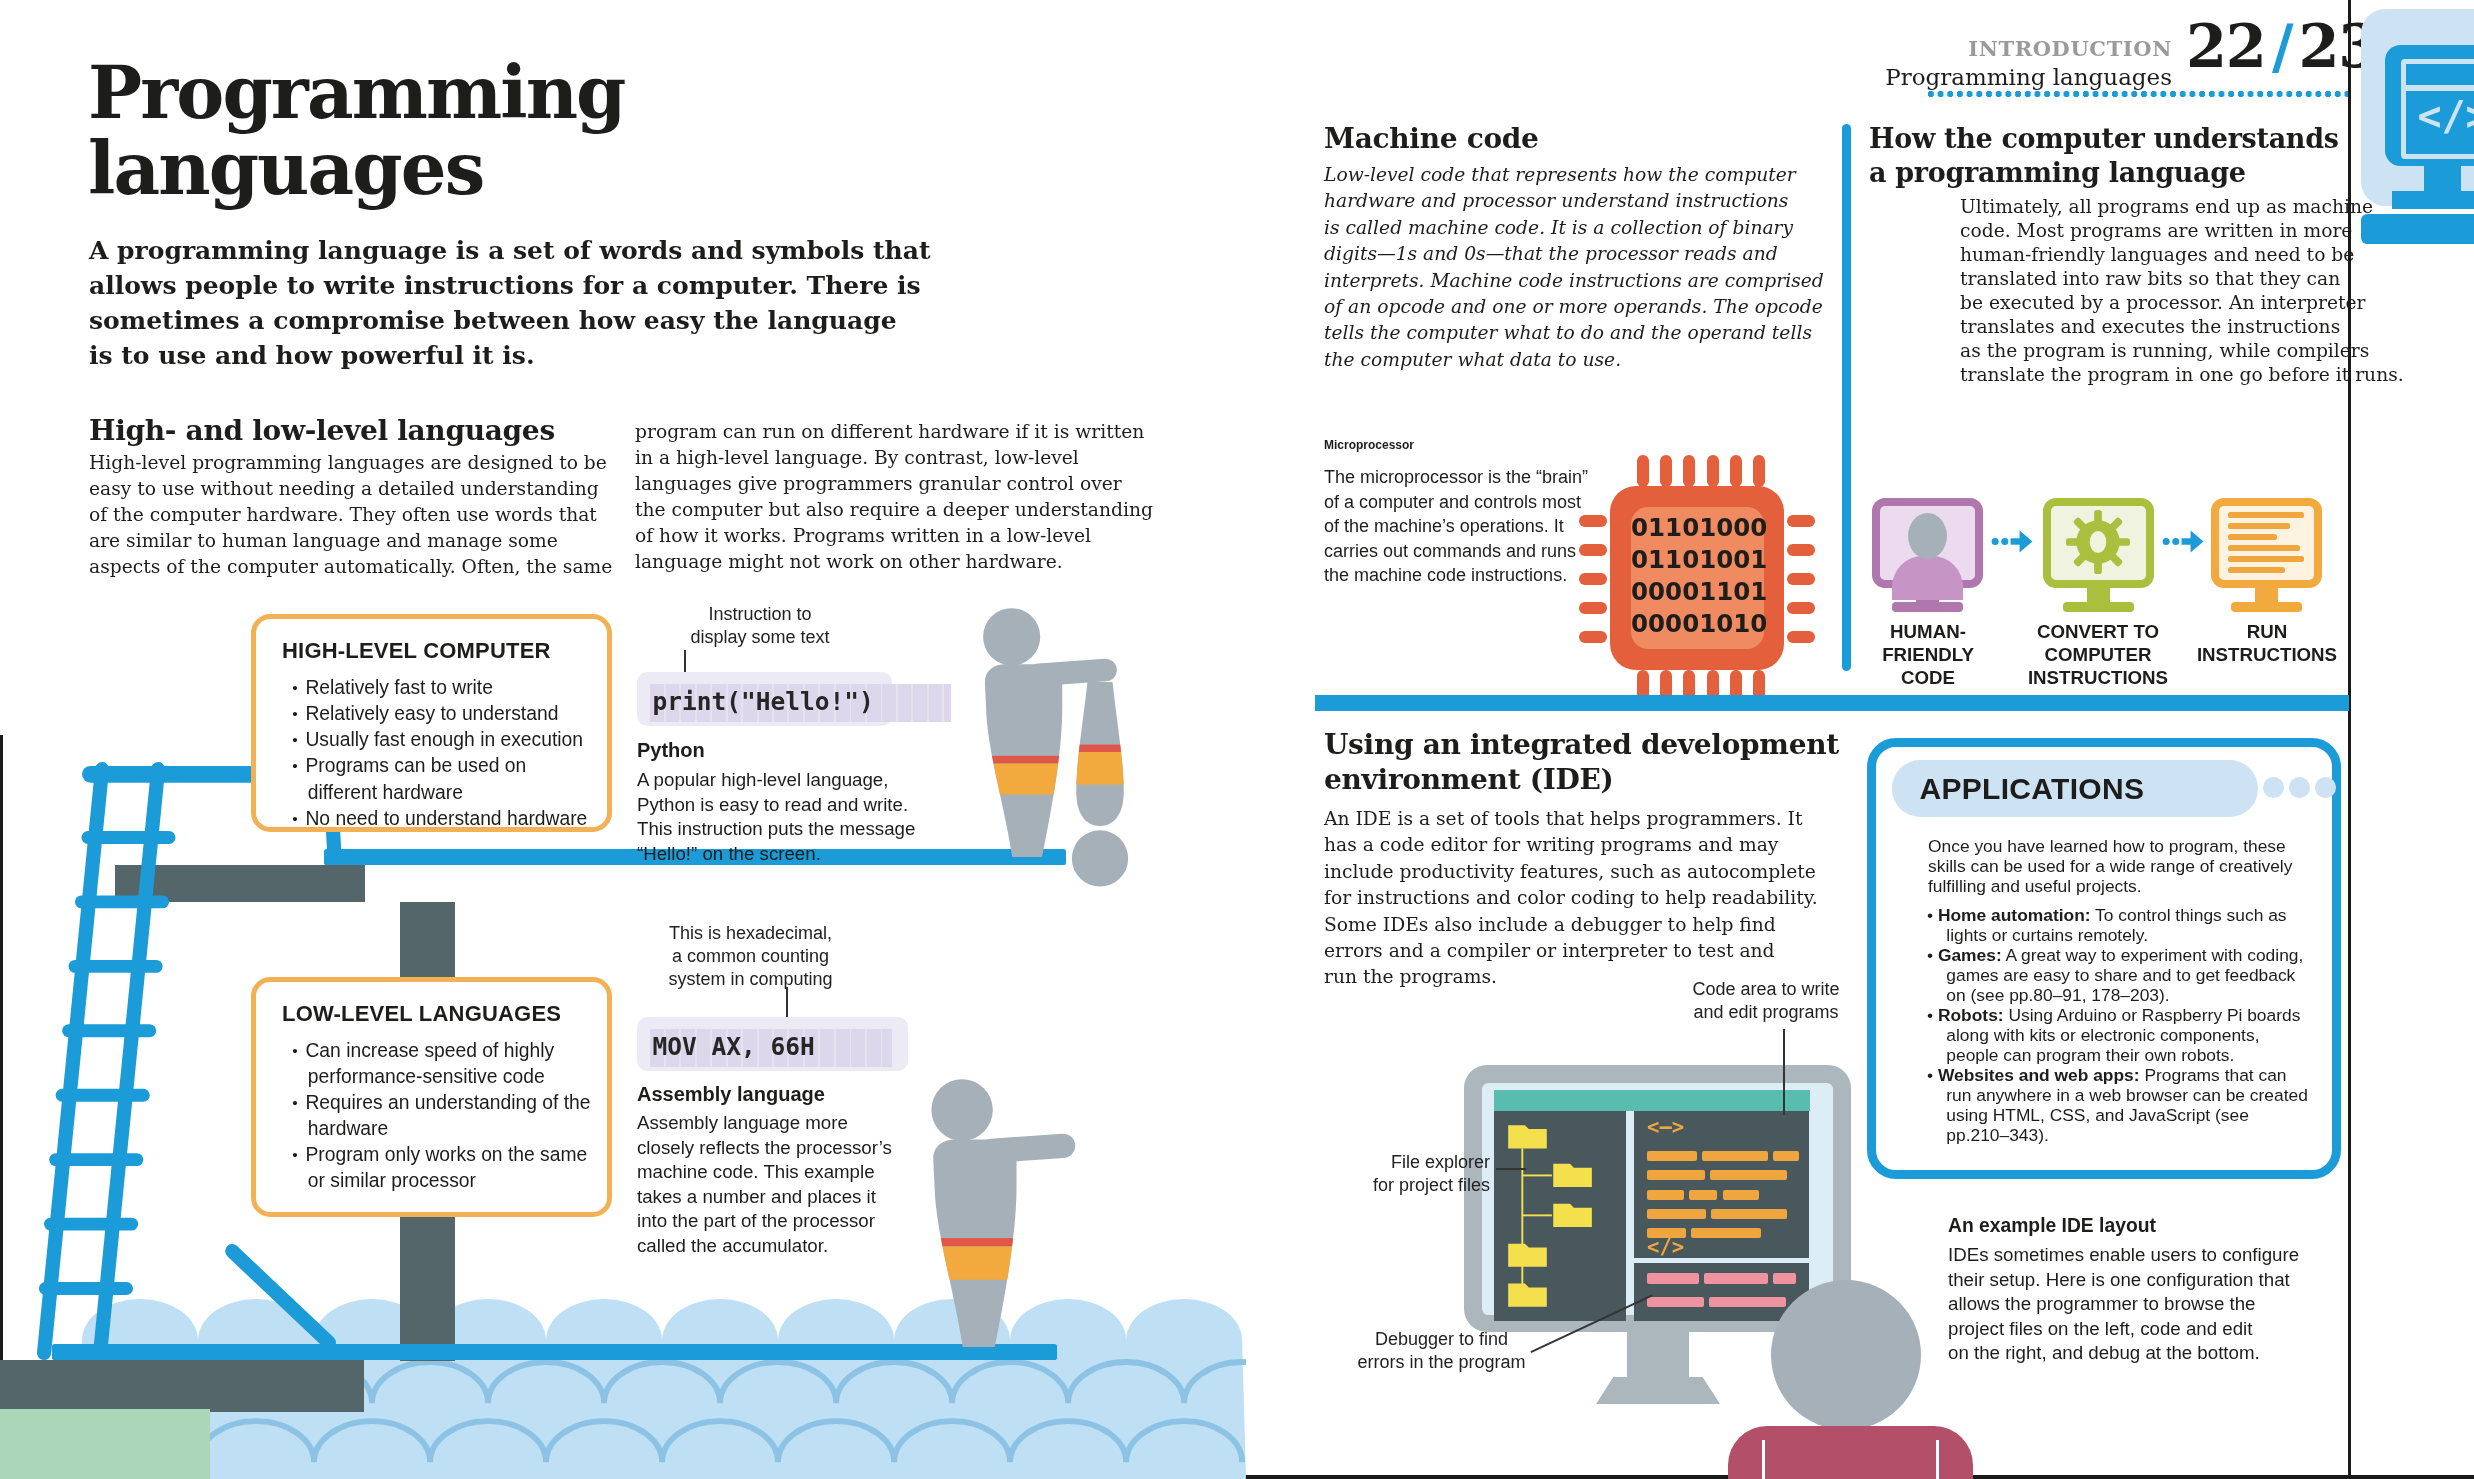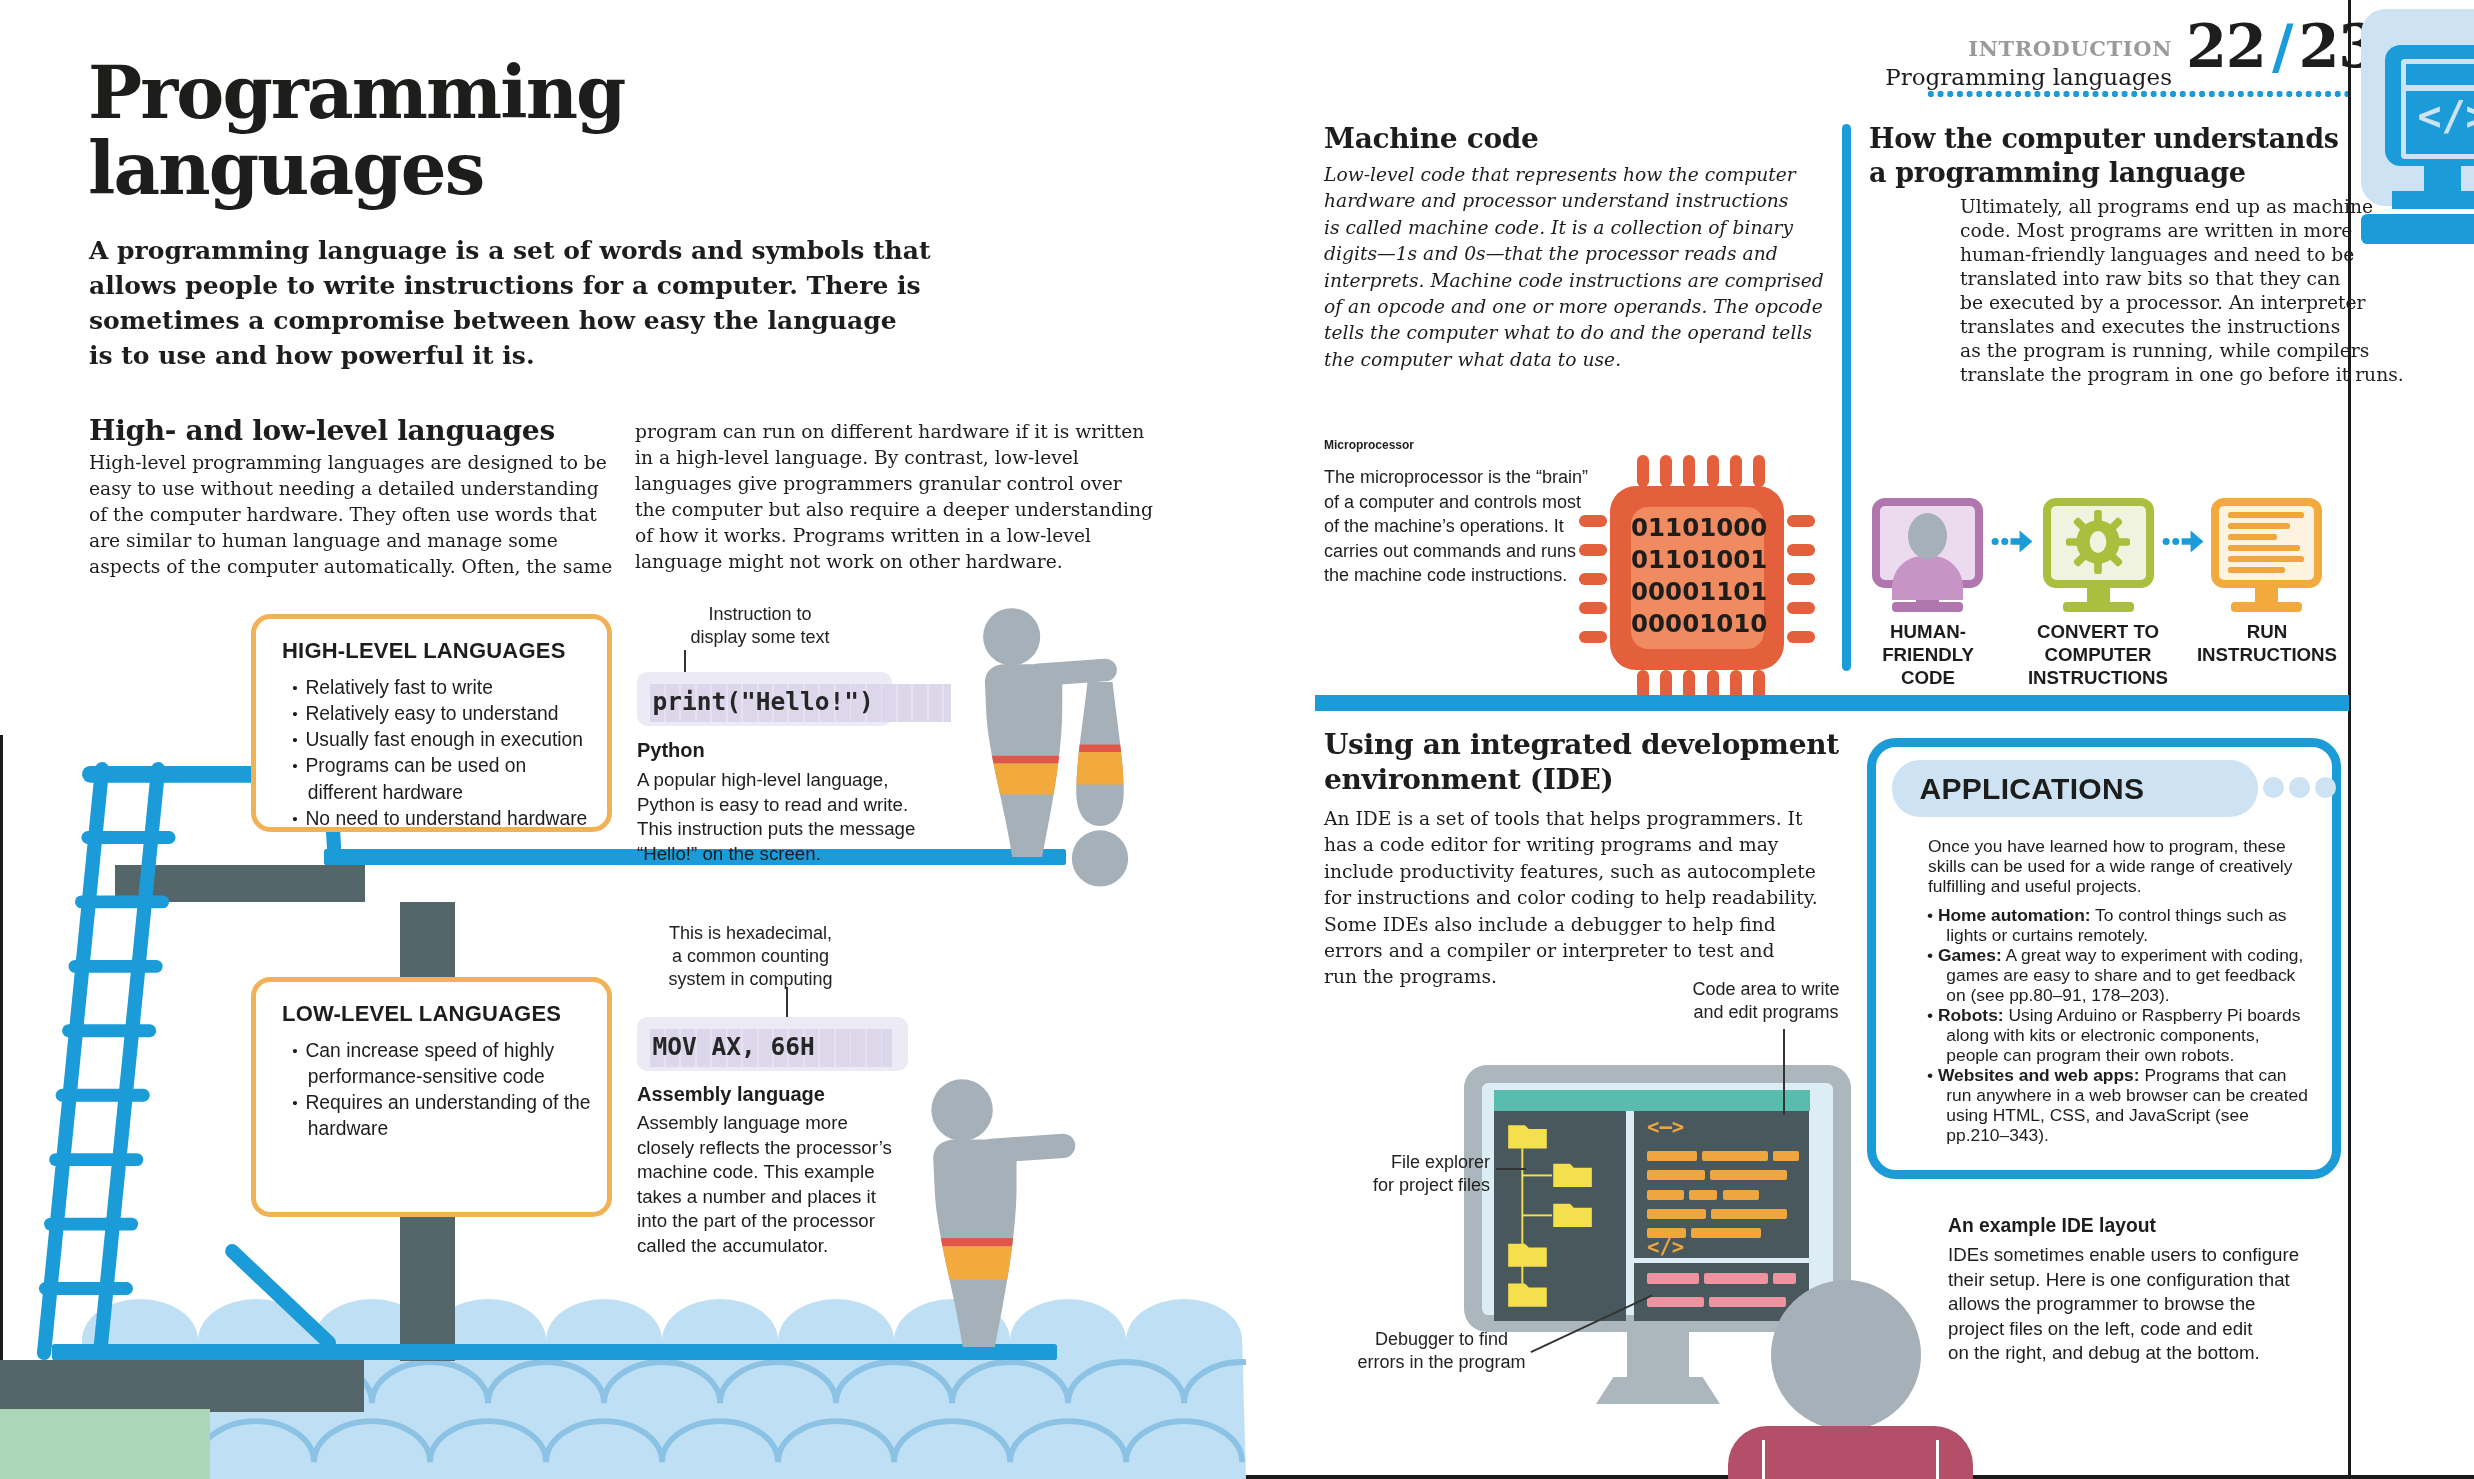--- a/index.html
+++ b/index.html
@@ -141,21 +141,21 @@
       <use href="#fig-stand"></use>
     </svg>
   <svg class="abs" style="left:886px;top:1078px;" width="197" height="269" viewBox="0 0 300 420">
       <use href="#fig-stand"></use>
     </svg>
   <svg class="abs" style="left:1062px;top:682px;" width="76" height="219" viewBox="0 0 120 350">
       <use href="#fig-dive"></use>
     </svg>
 
   <div class="abs sans" style="left:251px;top:614px;width:361px;height:218px;background:#fff;border:5.2px solid #f3b156;border-radius:19.3px;box-sizing:border-box;">
-    <div class="boxtitle" style="margin:19.3px 0 10.3px 26px;">HIGH-LEVEL LANGUAGES</div>
+    <div class="boxtitle" style="margin:19.3px 0 10.3px 26px;">HIGH-LEVEL COMPUTER</div>
     <ul class="bullets" style="margin-left:26px;width:303px;">
       <li>Relatively fast to write</li>
       <li>Relatively easy to understand</li>
       <li>Usually fast enough in execution</li>
       <li>Programs can be used on different hardware</li>
       <li>No need to understand hardware</li>
     </ul>
   </div>
 
   <div class="abs sans callout" style="left:657px;top:603px;width:206px;">Instruction to
@@ -168,20 +168,21 @@
   <div class="abs sans caption" style="left:637px;top:768px;">A popular high-level language,
 Python is easy to read and write.
 This instruction puts the message
 “Hello!” on the screen.</div>
 
   <div class="abs sans" style="left:251px;top:977px;width:361px;height:240px;background:#fff;border:5.2px solid #f3b156;border-radius:19.3px;box-sizing:border-box;">
     <div class="boxtitle" style="margin:19.3px 0 10.3px 26px;">LOW-LEVEL LANGUAGES</div>
     <ul class="bullets" style="margin-left:26px;width:303px;">
       <li>Can increase speed of highly performance-sensitive code</li>
       <li>Requires an understanding of the hardware</li>
+      <li>Program only works on the same or similar processor</li>
     </ul>
   </div>
 
   <div class="abs sans callout" style="left:644px;top:922px;width:213px;">This is hexadecimal,
 a common counting
 system in computing</div>
   <div class="abs" style="left:786px;top:987px;width:1.9px;height:30px;background:#333;"></div>
   <div class="abs codebox" style="left:637px;top:1017px;width:271px;height:54px;">
     <span class="codetext">MOV AX, 66H</span>
   </div>

